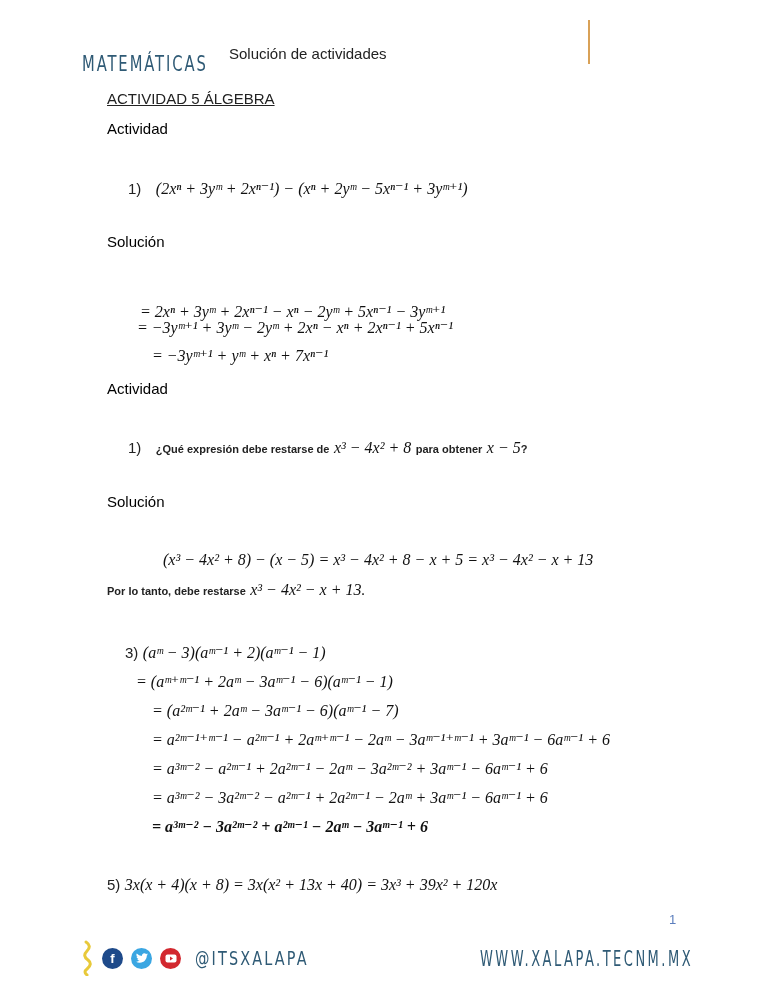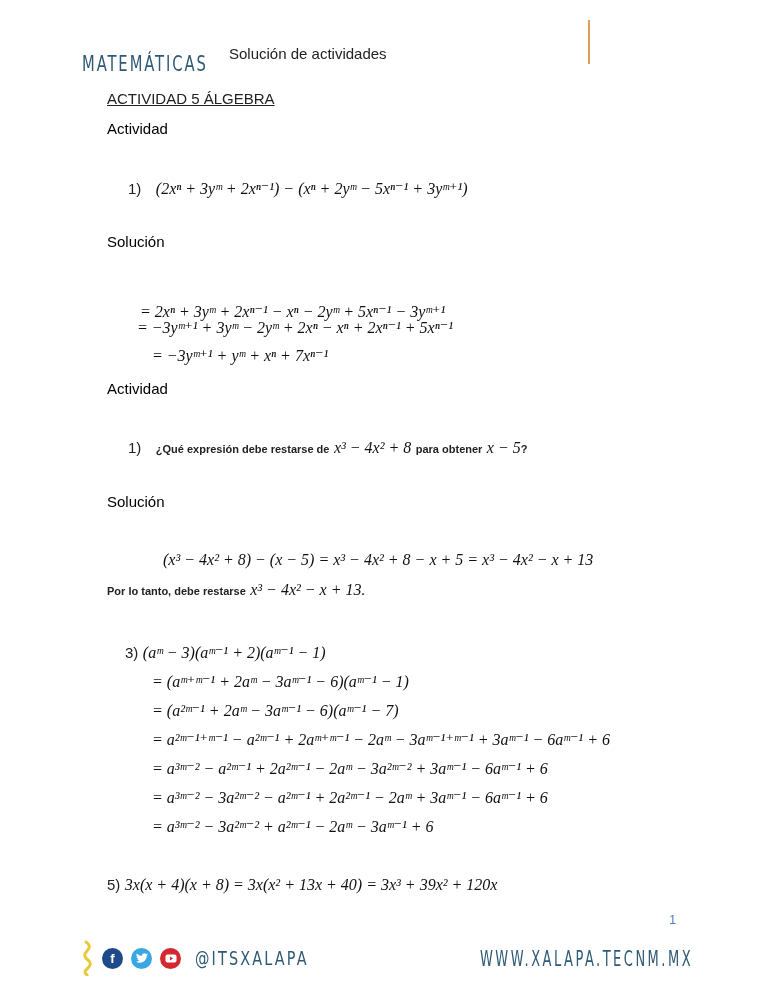--- a/index.html
+++ b/index.html
@@ -56,26 +56,26 @@
 <div class="abs math" style="left:163px; top:551px;">(x³ − 4x² + 8) − (x − 5) = x³ − 4x² + 8 − x + 5 = x³ − 4x² − x + 13</div>
 <div class="abs" style="left:107px; top:581px;">
   <span class="body-text">Por lo tanto, debe restarse</span>
   <span class="math">x³ − 4x² − x + 13</span><span class="body-text">.</span>
 </div>
 
 <div class="abs" style="left:107px; top:643px;margin-left:18px;">
   <span class="num">3)</span>
   <span class="math">(aᵐ − 3)(aᵐ⁻¹ + 2)(aᵐ⁻¹ − 1)</span>
 </div>
-<div class="abs math" style="left:152px; top:672px;">= (aᵐ⁺ᵐ⁻¹ + 2aᵐ − 3aᵐ⁻¹ − 6)(aᵐ⁻¹ − 1)</div>
+<div class="abs math" style="left:136px; top:672px;">= (aᵐ⁺ᵐ⁻¹ + 2aᵐ − 3aᵐ⁻¹ − 6)(aᵐ⁻¹ − 1)</div>
 <div class="abs math" style="left:152px; top:701px;">= (a²ᵐ⁻¹ + 2aᵐ − 3aᵐ⁻¹ − 6)(aᵐ⁻¹ − 7)</div>
 <div class="abs math" style="left:152px; top:730px;text-align:right;">= a²ᵐ⁻¹⁺ᵐ⁻¹ − a²ᵐ⁻¹ + 2aᵐ⁺ᵐ⁻¹ − 2aᵐ − 3aᵐ⁻¹⁺ᵐ⁻¹ + 3aᵐ⁻¹ − 6aᵐ⁻¹ + 6</div>
 <div class="abs math" style="left:152px; top:759px;">= a³ᵐ⁻² − a²ᵐ⁻¹ + 2a²ᵐ⁻¹ − 2aᵐ − 3a²ᵐ⁻² + 3aᵐ⁻¹ − 6aᵐ⁻¹ + 6</div>
 <div class="abs math" style="left:152px; top:788px;">= a³ᵐ⁻² − 3a²ᵐ⁻² − a²ᵐ⁻¹ + 2a²ᵐ⁻¹ − 2aᵐ + 3aᵐ⁻¹ − 6aᵐ⁻¹ + 6</div>
-<div class="abs math" style="left:152px; top:817px;">= a³ᵐ⁻² − 3a²ᵐ⁻² + a²ᵐ⁻¹ − 2aᵐ − 3aᵐ⁻¹ + 6</div>
+<div class="abs math" style="left:152px; top:817px;font-weight:bold;">= a³ᵐ⁻² − 3a²ᵐ⁻² + a²ᵐ⁻¹ − 2aᵐ − 3aᵐ⁻¹ + 6</div>
 
 <div class="abs" style="left:107px; top:876px;">
   <span class="num">5)</span>
   <span class="math">3x(x + 4)(x + 8) = 3x(x² + 13x + 40) = 3x³ + 39x² + 120x</span>
 </div>
 
 <div class="abs page-num">1</div>
 
 <div class="abs footer-left">
   <svg class="squiggle" viewBox="0 0 12 36">

